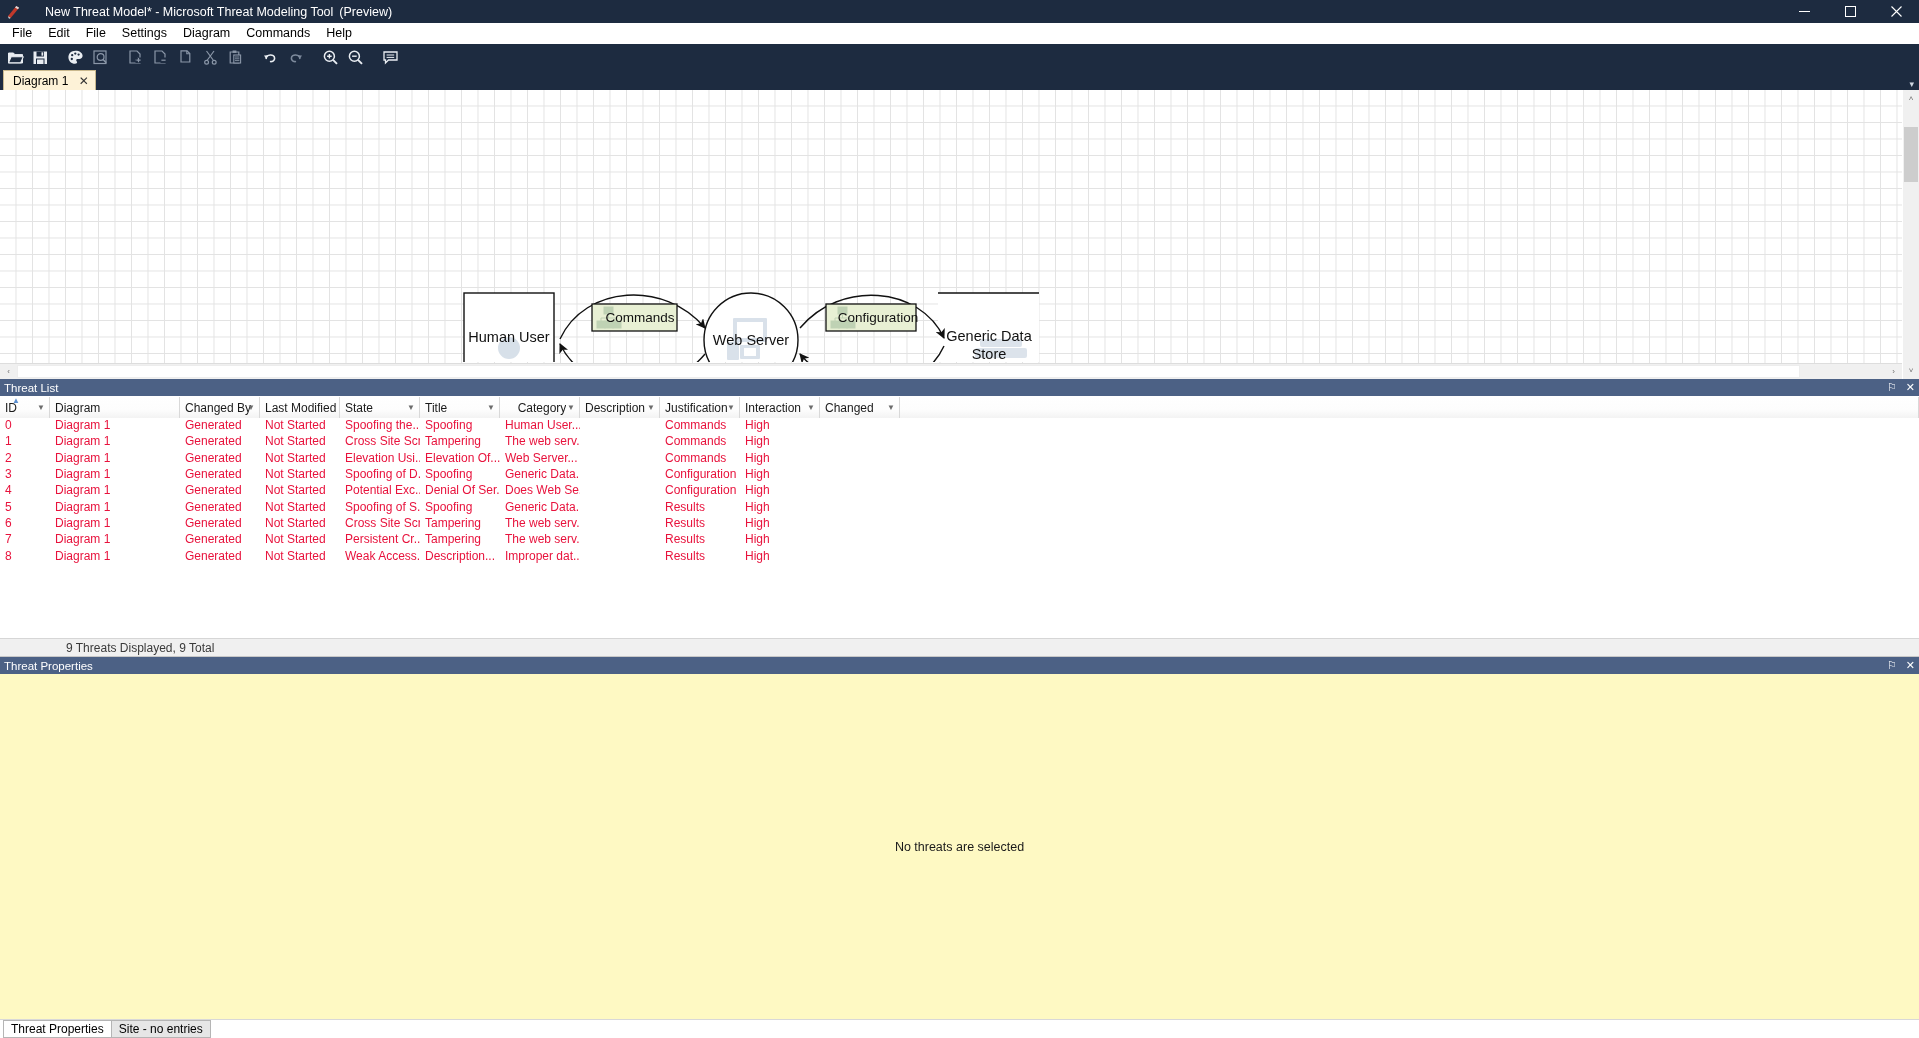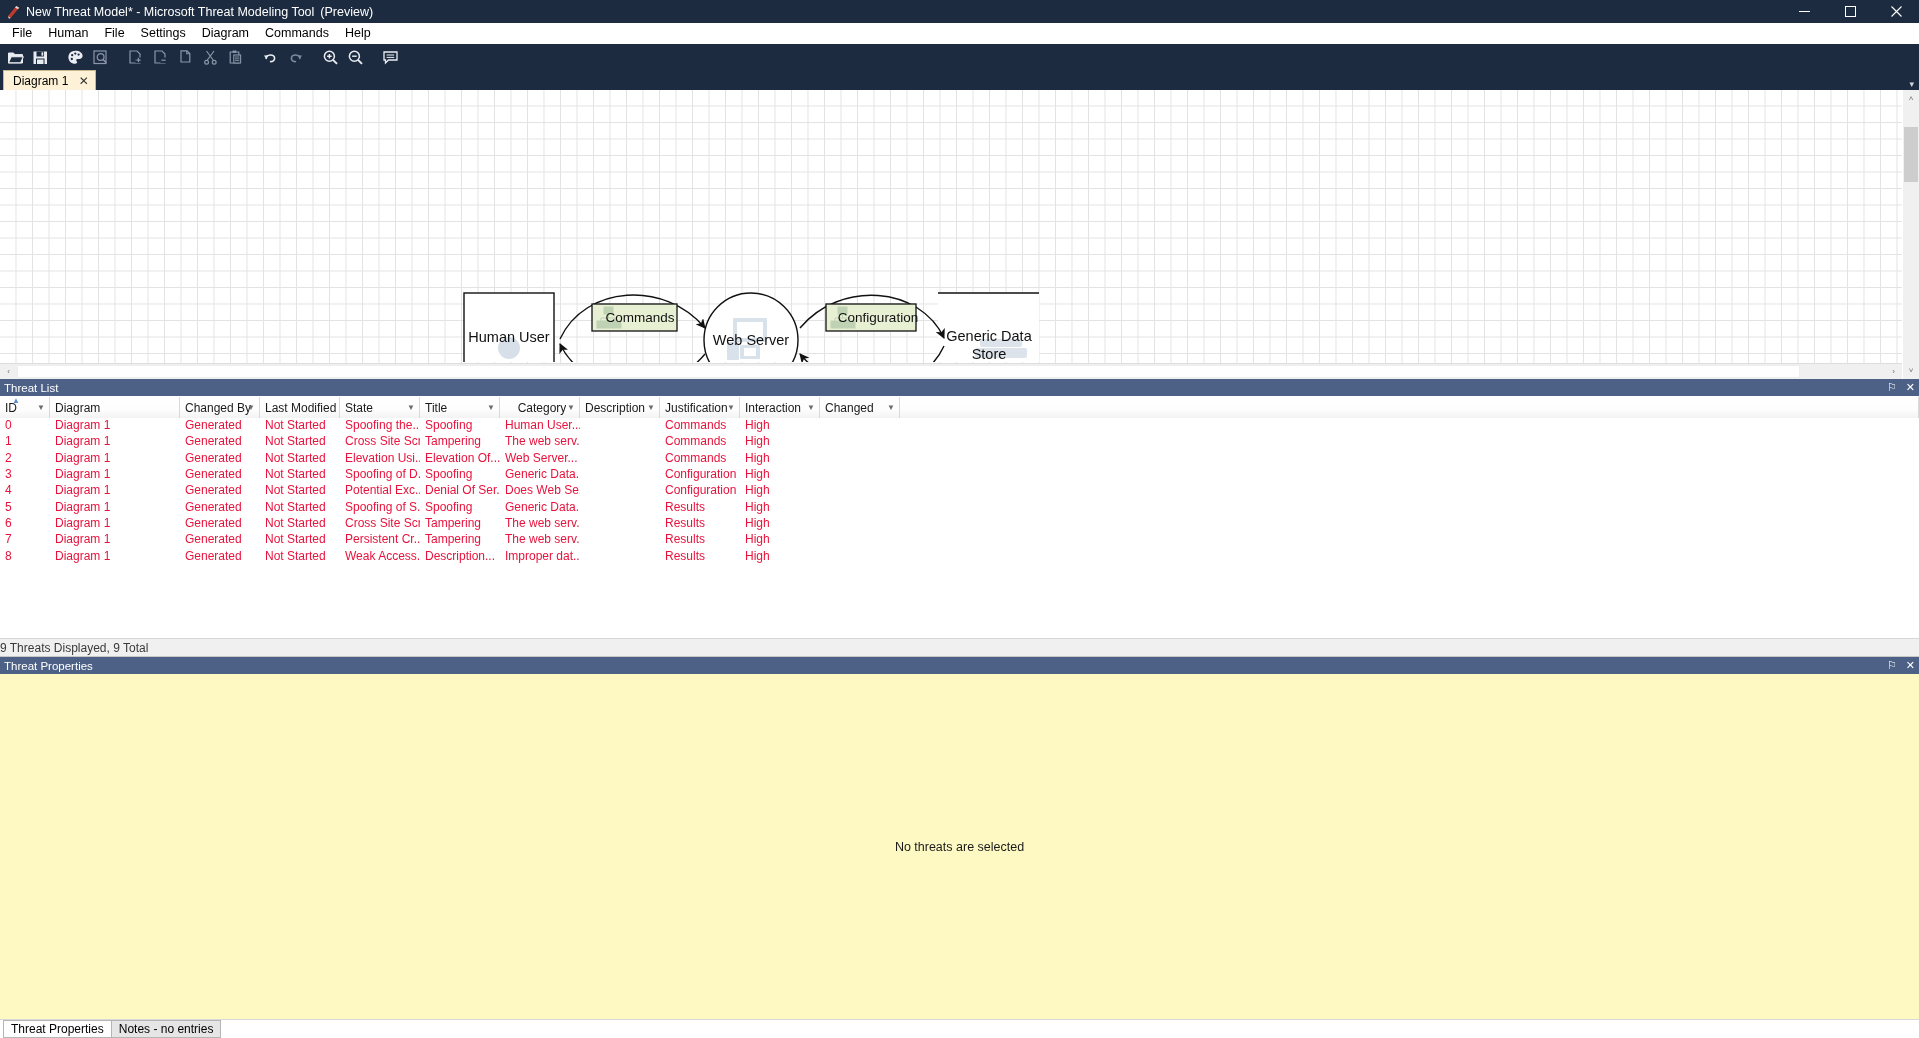--- a/index.html
+++ b/index.html
@@ -24,21 +24,21 @@
     color: #ffffff;
     display: flex; align-items: center;
     font-size: 12.5px;
     flex: 0 0 23px;
     position: relative;
   }
   .tb-icon {
     width: 26px; height: 23px;
     display: flex; align-items: center; justify-content: center;
   }
-  .tb-title { white-space: nowrap; letter-spacing: 0px; }
+  .tb-title { white-space: nowrap; letter-spacing: 0px; margin-left: 19px; }
   .tb-title .preview { margin-left: 6px; }
   .winbtns {
     position: absolute; right: 0; top: 0; height: 23px;
     display: flex;
   }
   .winbtn {
     width: 46px; height: 23px;
     display: flex; align-items: center; justify-content: center;
     color: #ffffff; font-size: 12px;
   }
@@ -209,20 +209,21 @@
     white-space: nowrap; overflow: hidden;
     display: flex; align-items: center;
     line-height: 16px;
   }
   .statusbar {
     height: 18px; flex: 0 0 18px;
     background: #f0f0f0;
     border-top: 1px solid #d6d6d6;
     display: flex; align-items: center;
     font-size: 12px; color: #3a3a3a;
+    padding-left: 66px;
   }
 
   
   .props {
     flex: 1 1 auto;
     display: flex; flex-direction: column;
     background: #fef9c3;
   }
   .props-body {
     flex: 1 1 auto;
@@ -276,21 +277,21 @@
       <div class="winbtn close">
         <svg width="11" height="11" viewBox="0 0 11 11">
             <path d="M0.5 0.5 L10.5 10.5 M10.5 0.5 L0.5 10.5" stroke="#fff" stroke-width="1.1"></path>
           </svg>
       </div>
     </div>
   </div>
 
   <div class="menubar">
     <div class="menuitem">File</div>
-    <div class="menuitem">Human</div>
+    <div class="menuitem">Edit</div>
     <div class="menuitem">File</div>
     <div class="menuitem">Settings</div>
     <div class="menuitem">Diagram</div>
     <div class="menuitem">Commands</div>
     <div class="menuitem">Help</div>
   </div>
 
   <div class="toolbar">
     <div class="tool">
       <svg width="17" height="17" viewBox="0 0 17 17">
@@ -710,17 +711,17 @@
         <span class="ph-btn">✕</span>
       </span>
     </div>
 
     <div class="props-body">
       <span>No threats are selected</span>
     </div>
 
     <div class="props-tabs">
       <div class="ptab">Threat Properties</div>
-      <div class="ptab alt">Notes - no entries</div>
+      <div class="ptab alt">Site - no entries</div>
     </div>
   </div>
 
 </div>
 
 </body></html>

